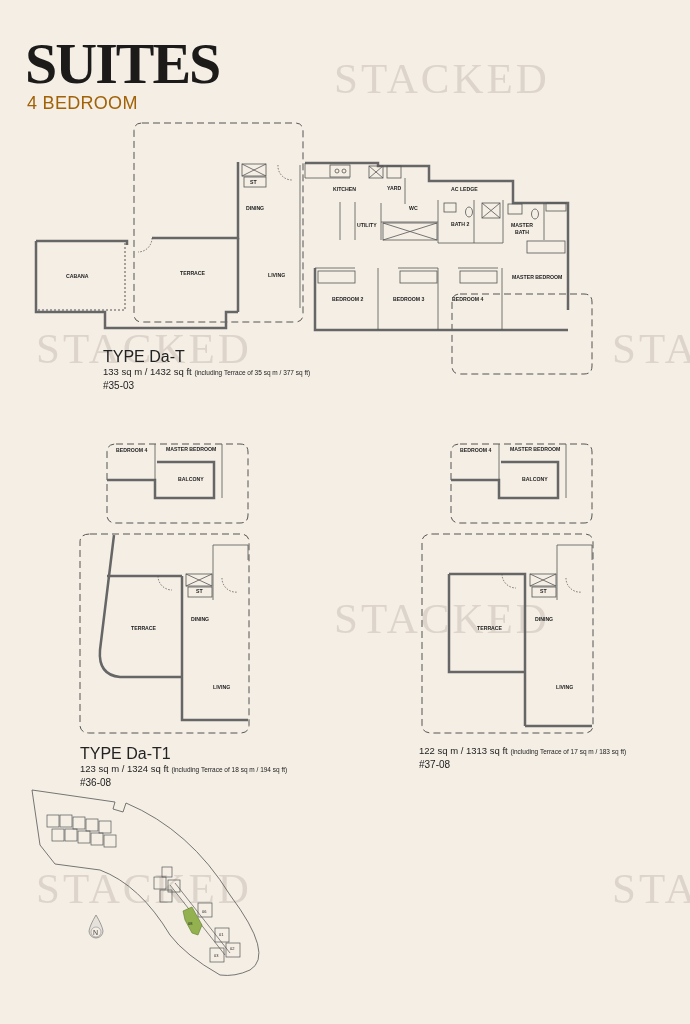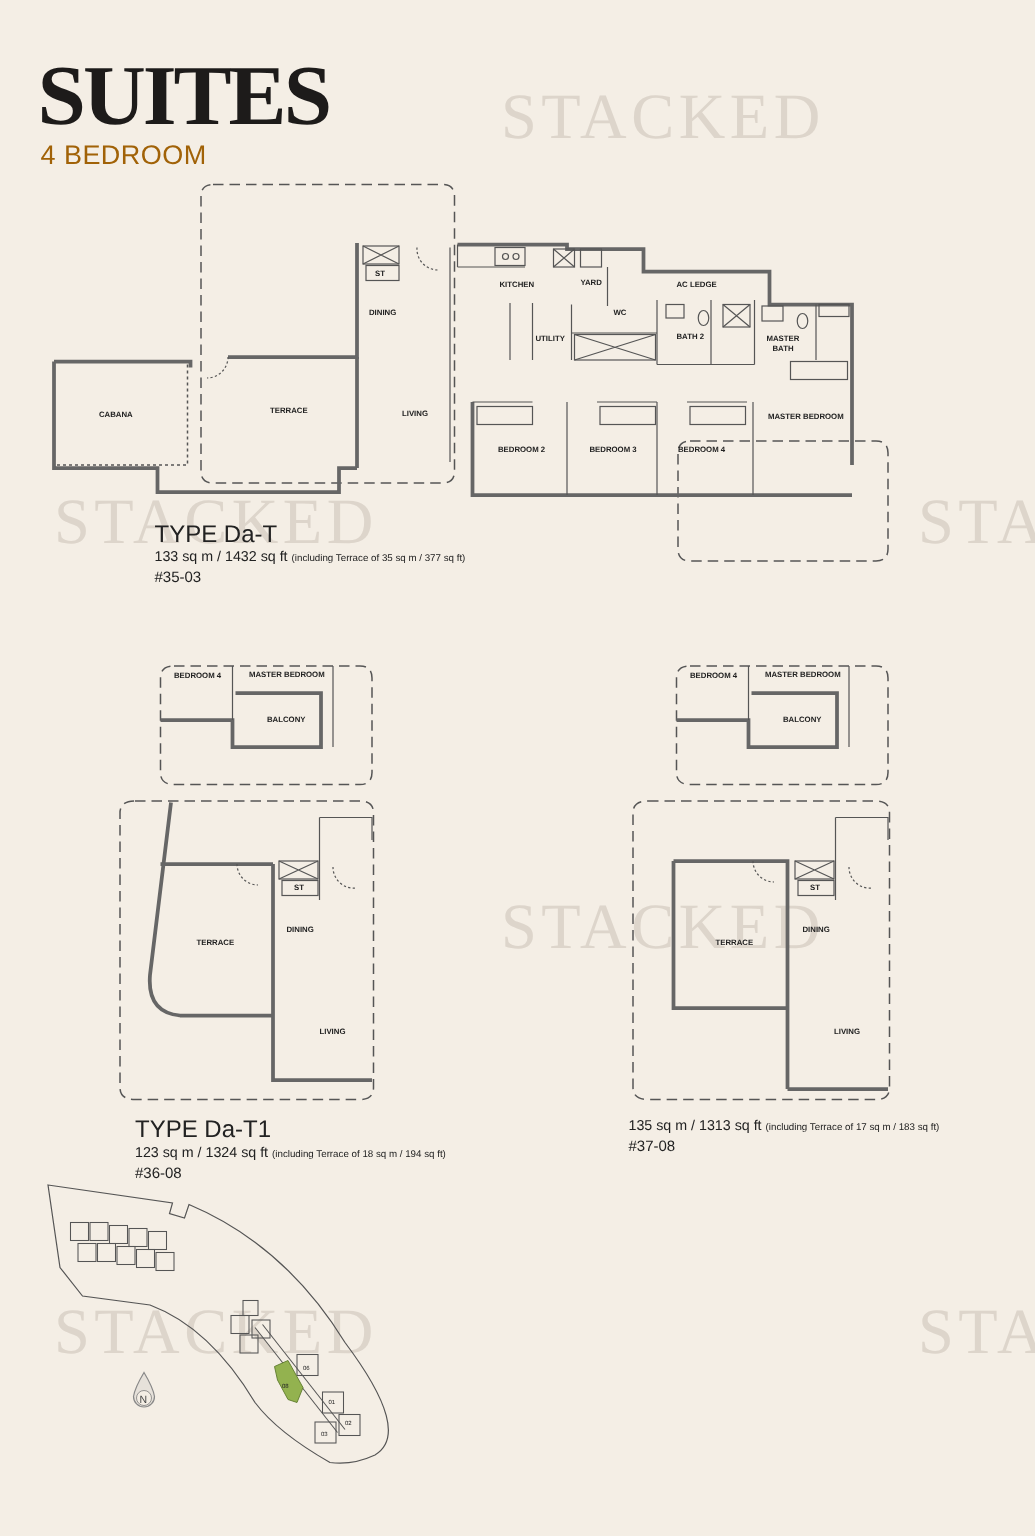--- a/index.html
+++ b/index.html
@@ -173,28 +173,28 @@
     <text class="rl" x="213" y="689">LIVING</text>
     <text class="rl" x="460" y="452">BEDROOM 4</text>
     <text class="rl" x="510" y="451">MASTER BEDROOM</text>
     <text class="rl" x="522" y="481">BALCONY</text>
     <text class="rl" x="477" y="630">TERRACE</text>
     <text class="rl" x="535" y="621">DINING</text>
     <text class="rl" x="540" y="593">ST</text>
     <text class="rl" x="556" y="689">LIVING</text>
   </svg>
 </div>
-<div class="abs" style="left:80px;top:745px;margin-left:10px;">
+<div class="abs" style="left:80px;top:745px;">
   <div class="type-name">TYPE Da-T1</div>
   <div class="type-area"><span>123 sq m / 1324 sq ft</span> <small>(including Terrace of 18 sq m / 194 sq ft)</small></div>
   <div class="type-unit">#36-08</div>
 </div>
 
 <div class="abs" style="left:419px;top:745px;">
-  <div class="type-area"><span>135 sq m / 1313 sq ft</span> <small>(including Terrace of 17 sq m / 183 sq ft)</small></div>
+  <div class="type-area"><span>122 sq m / 1313 sq ft</span> <small>(including Terrace of 17 sq m / 183 sq ft)</small></div>
   <div class="type-unit">#37-08</div>
 </div>
 
 <div class="abs" style="left:20px;top:785px;">
   <svg width="260" height="200" viewBox="0 0 260 200">
     <path d="M12 5 L95 17 L93 24 L103 27 L106 18 Q170 45 210 110 Q255 170 230 185 Q215 192 200 190 Q165 170 150 150 Q120 100 80 85 L35 79 L20 60 Z" fill="none" stroke="#555" stroke-width="0.8"></path>
     <g fill="none" stroke="#555" stroke-width="0.7">
       <rect x="27" y="30" width="12" height="12"></rect>
         <rect x="40" y="30" width="12" height="12"></rect>
       <rect x="53" y="32" width="12" height="12"></rect>

